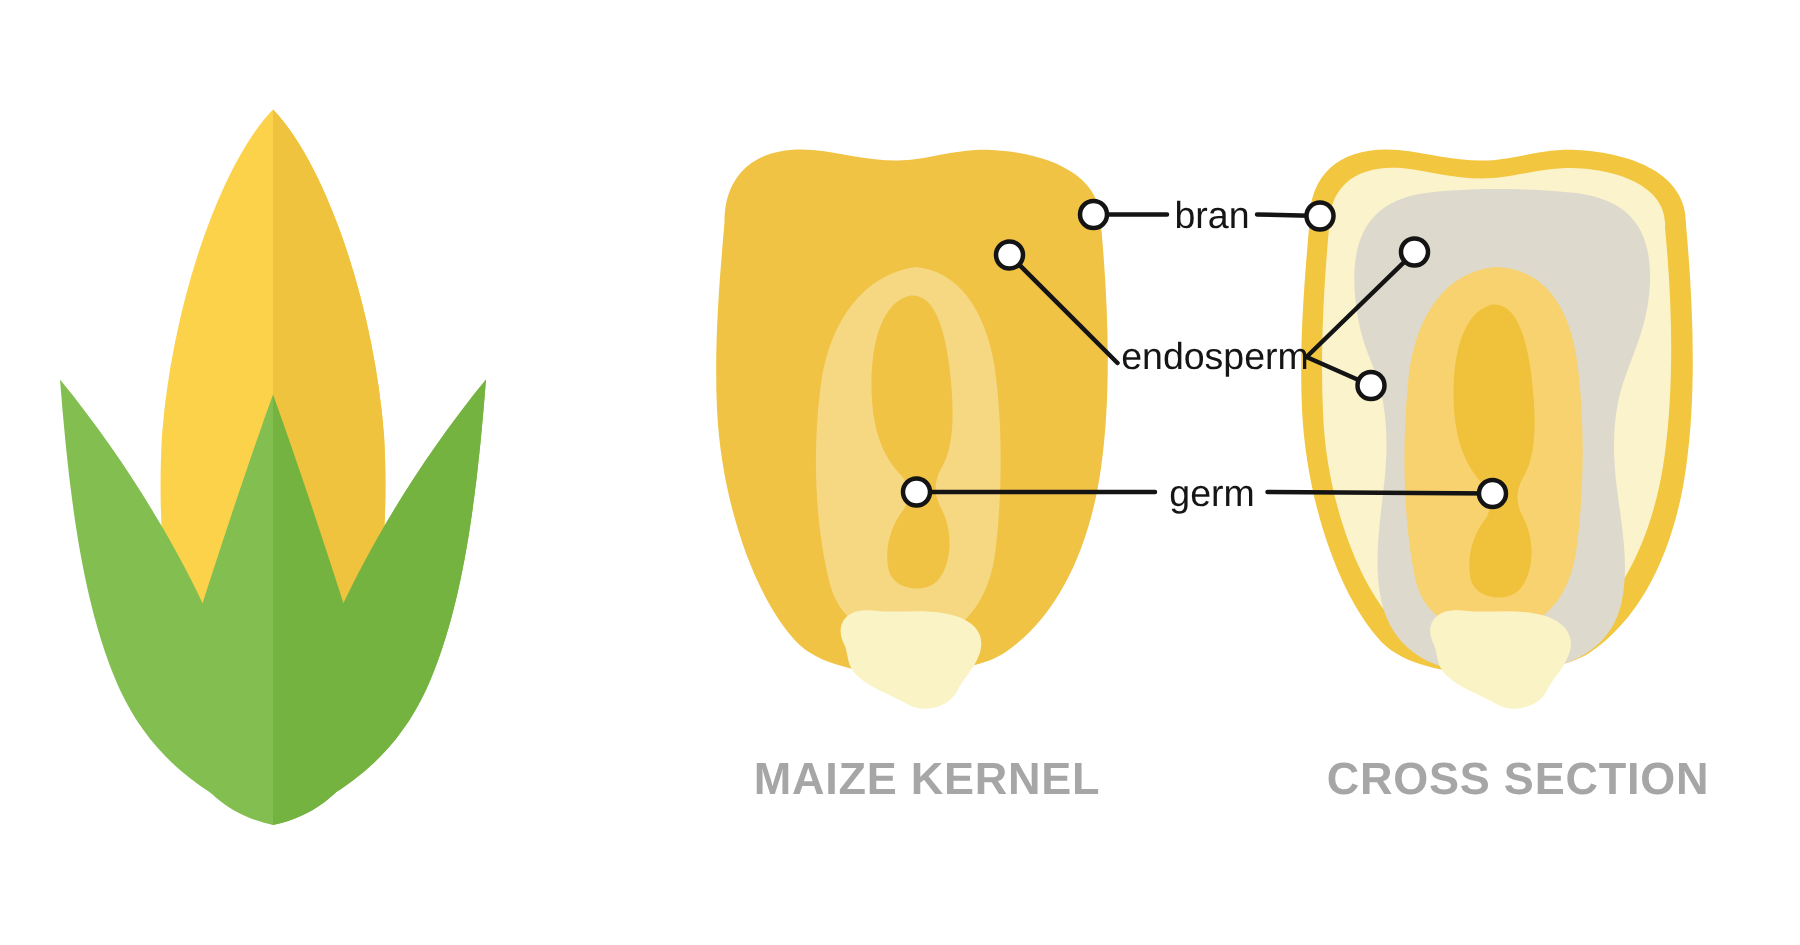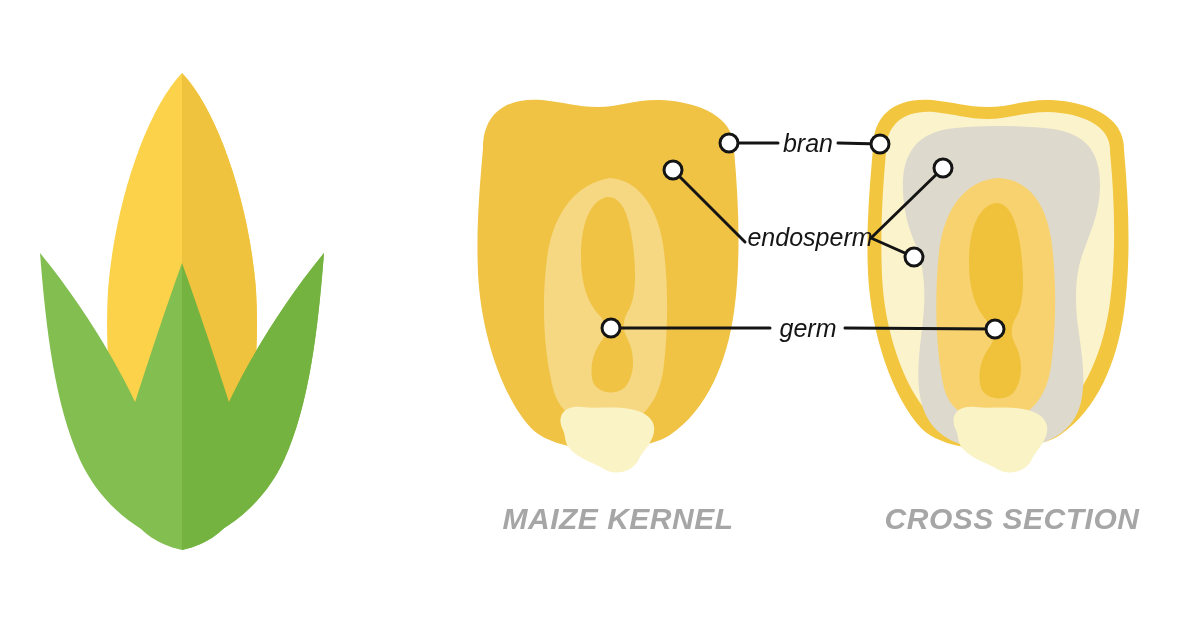--- a/index.html
+++ b/index.html
@@ -2,21 +2,20 @@
 <html><head>
 <meta charset="utf-8">
 <style>
   html,body{margin:0;padding:0;background:#ffffff;}
   .canvas{
     position:relative;
     width:1144px;height:630px;
     background:#ffffff;
     overflow:hidden;
     font-family:"Liberation Sans", sans-serif;
-    font-style:italic;
   }
   svg{position:absolute;top:0;left:0;display:block;}
   .leader{stroke:#141414;stroke-width:3;fill:none;stroke-linecap:round;}
   .marker{fill:#ffffff;stroke:#141414;stroke-width:3;}
   .label{
     font-family:"Liberation Sans", sans-serif;
     font-size:25px;
     fill:#151515;
     text-anchor:middle;
   }

